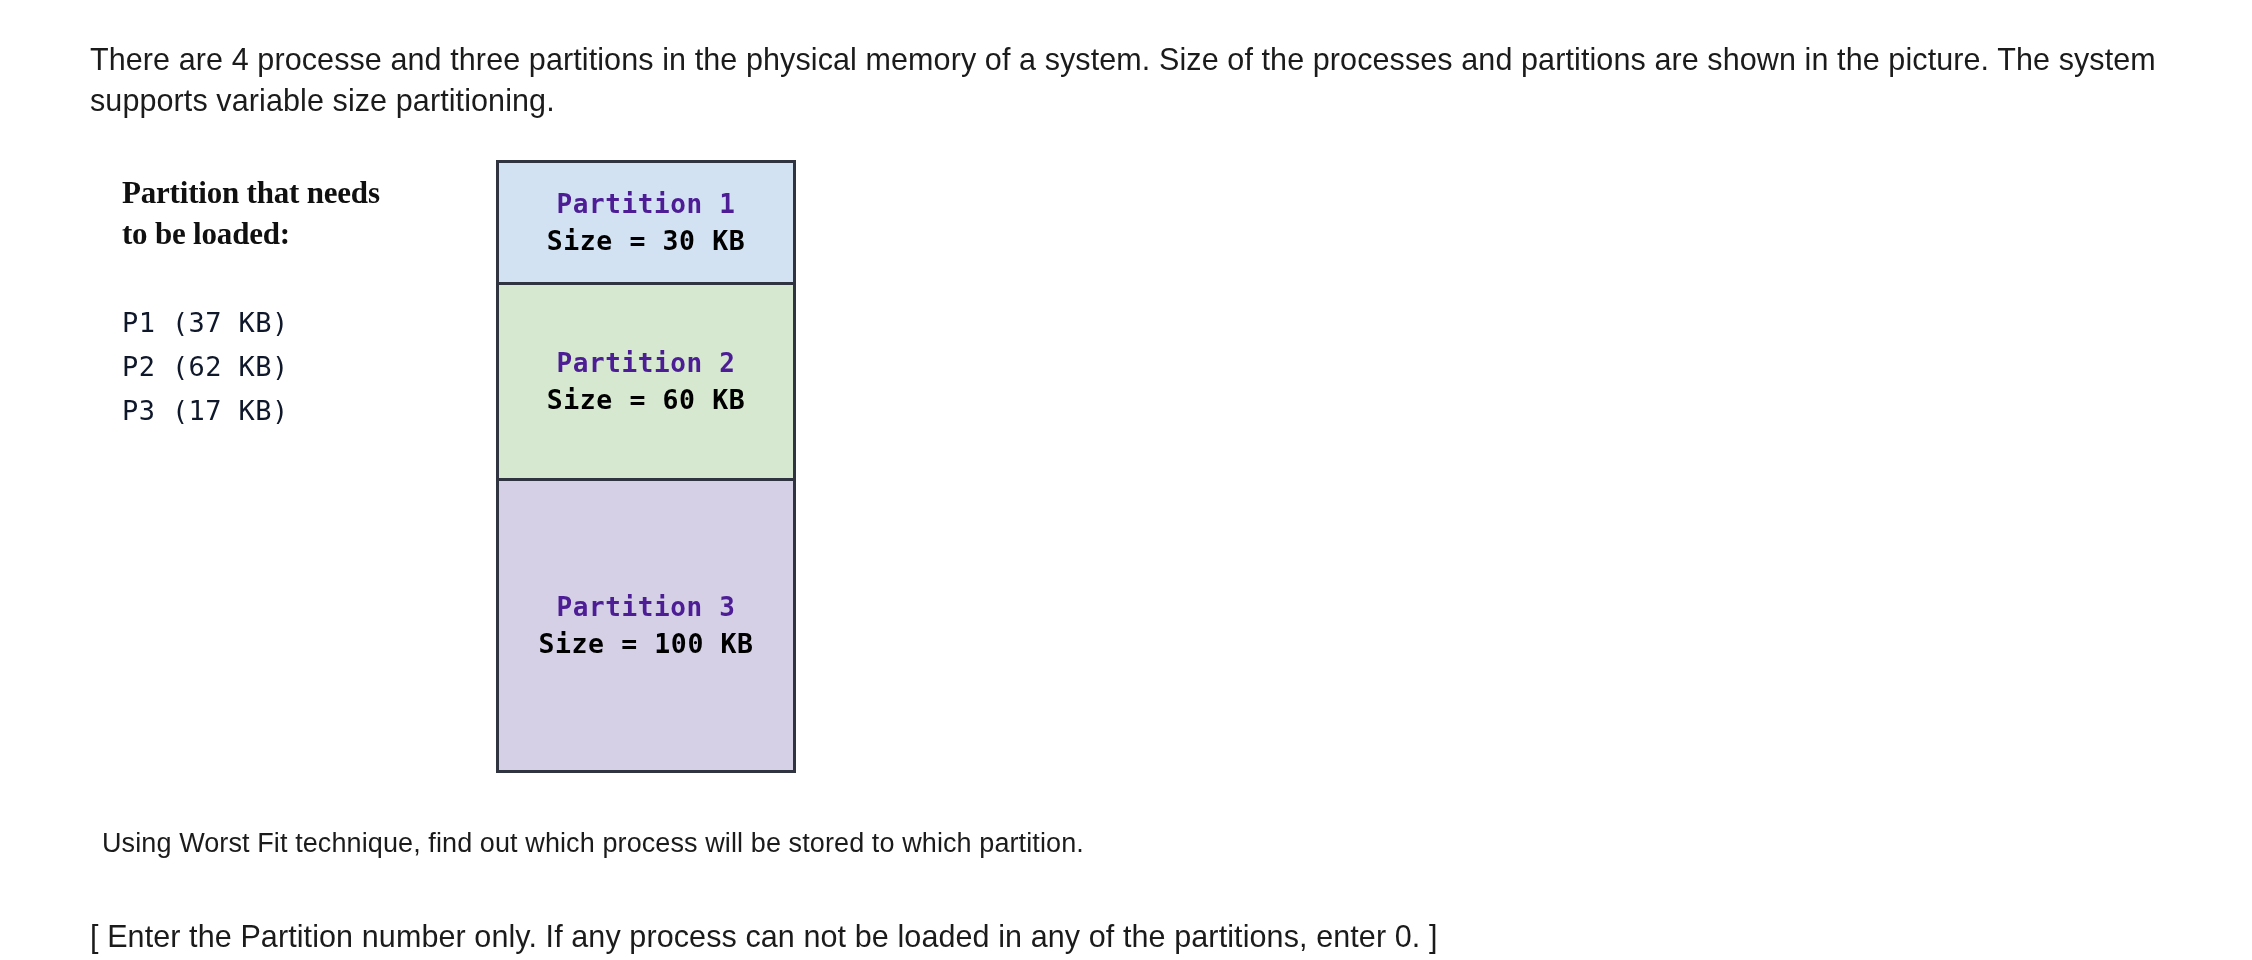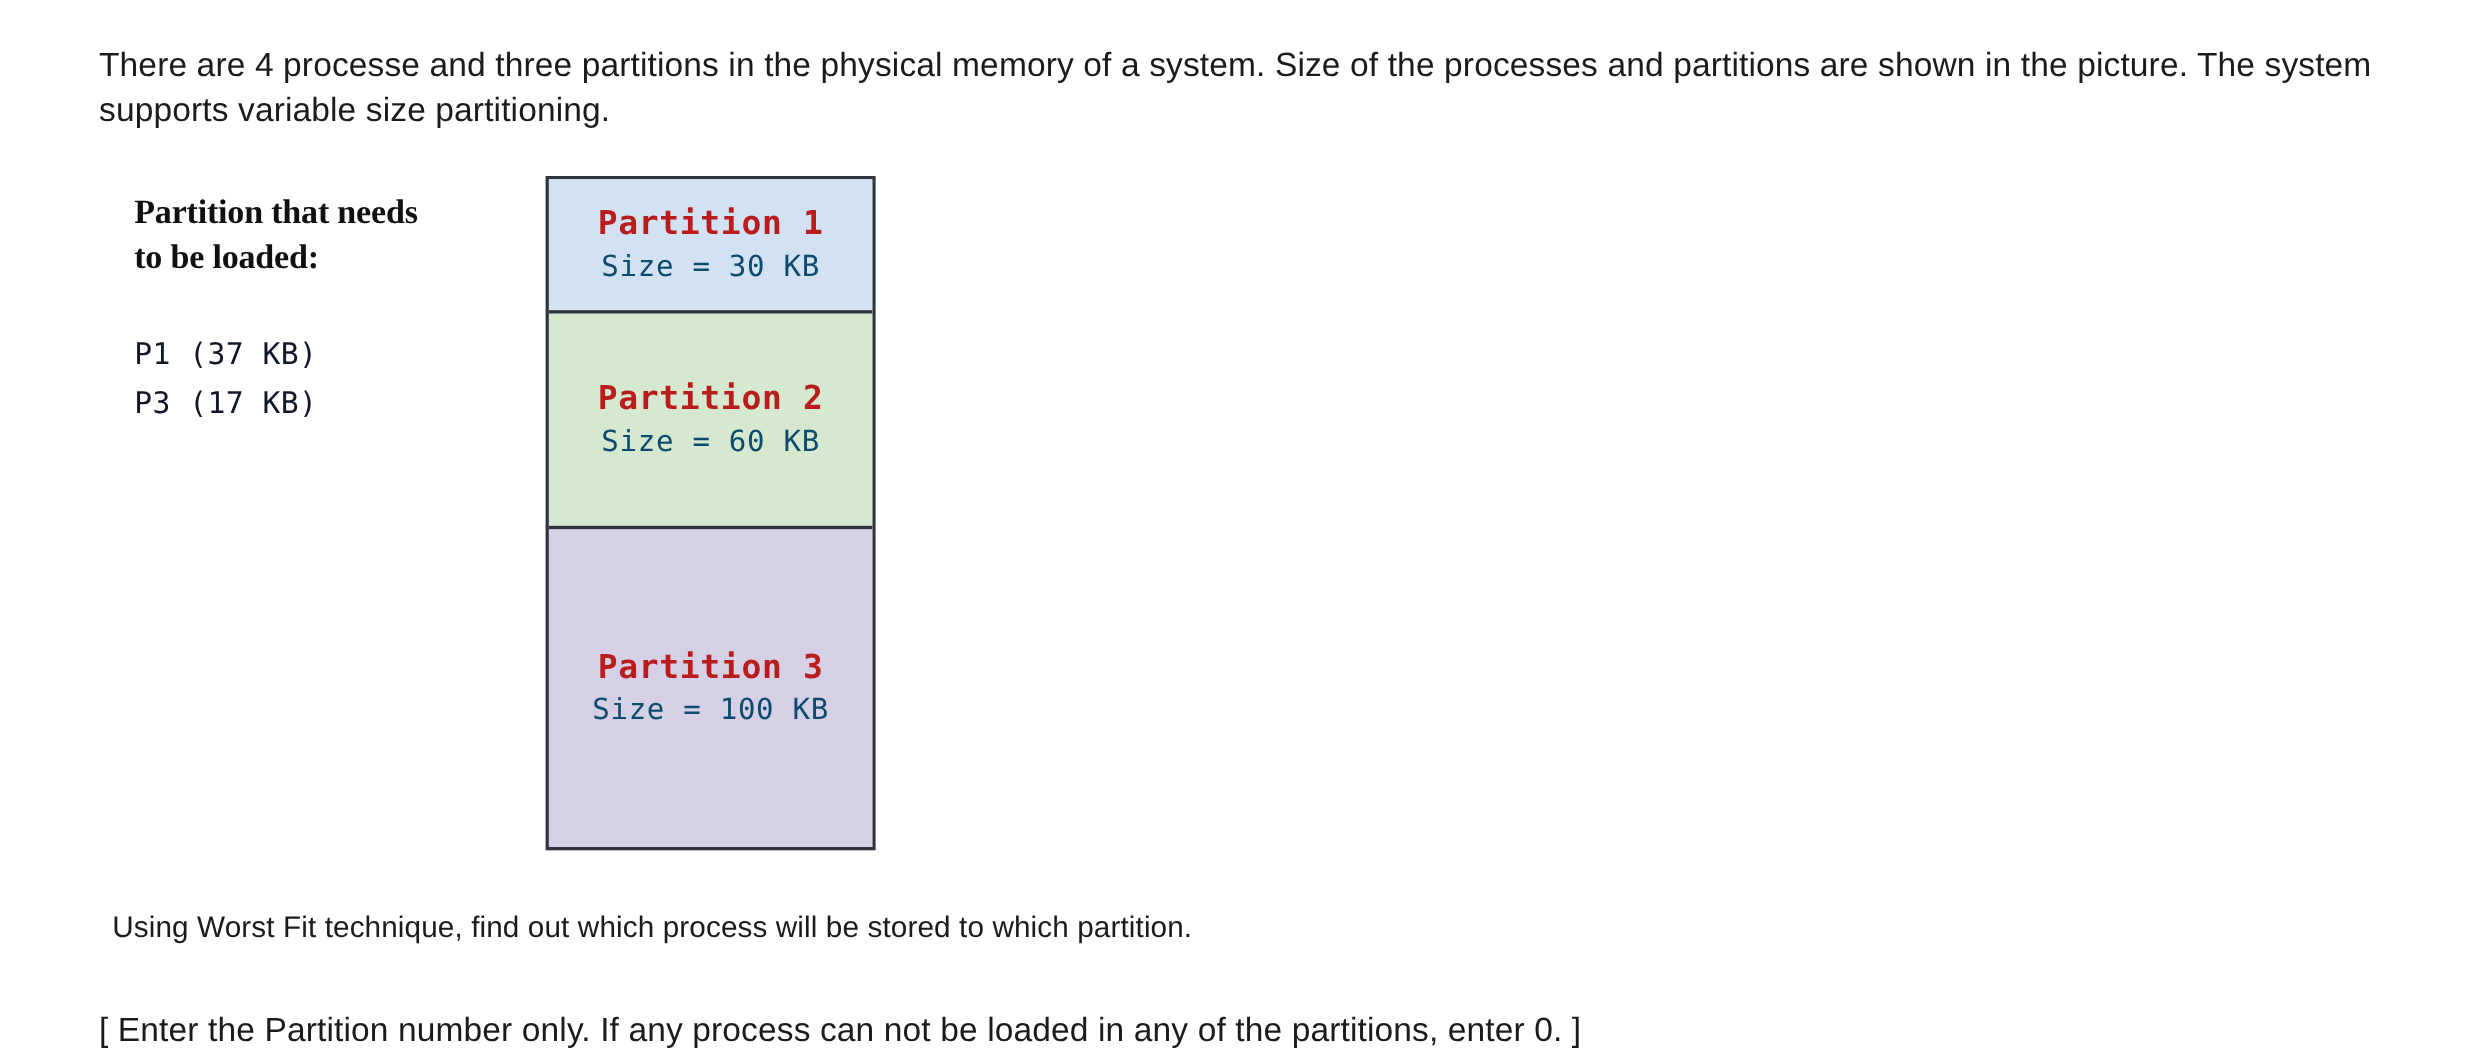--- a/index.html
+++ b/index.html
@@ -93,30 +93,30 @@
     text-align: center;
     position: relative;
   }
   .partition + .partition {
     border-top: 3px solid #2f3440;
   }
 
   .partition-name {
     font-family: "DejaVu Sans Mono", monospace;
     font-weight: bold;
-    font-size: 30px;
-    color: #b91c1c;
+    font-size: 26px;
+    color: #4c1d95;
     letter-spacing: 0.6px;
     white-space: pre;
   }
   .partition-size {
     font-family: "DejaVu Sans Mono", monospace;
-    font-weight: normal;
+    font-weight: bold;
     font-size: 26.5px;
-    color: #0c4a6e;
+    color: #000000;
     letter-spacing: 0.6px;
     margin-top: 6px;
     white-space: pre;
     text-align: right;
   }
 
   
   .prompt-main {
     position: absolute;
     left: 102px;
@@ -146,20 +146,21 @@
 
   <div class="figure">
 
     <div class="legend">
       <div class="legend-title">
         <span>Partition that needs</span><br>
         <span>to be loaded:</span>
       </div>
       <div class="process-list">
         <div class="process-item">P1 (37 KB)</div>
+        <div class="process-item">P2 (62 KB)</div>
         <div class="process-item">P3 (17 KB)</div>
       </div>
     </div>
 
     <div class="memory-box" style="border-color: rgb(47, 52, 64);">
 
       <div class="partition" style="background: rgb(211, 226, 242); height: 120px; border-top-color: rgb(47, 52, 64);">
         <div class="partition-name">Partition 1</div>
         <div class="partition-size">Size = 30 KB</div>
       </div>

